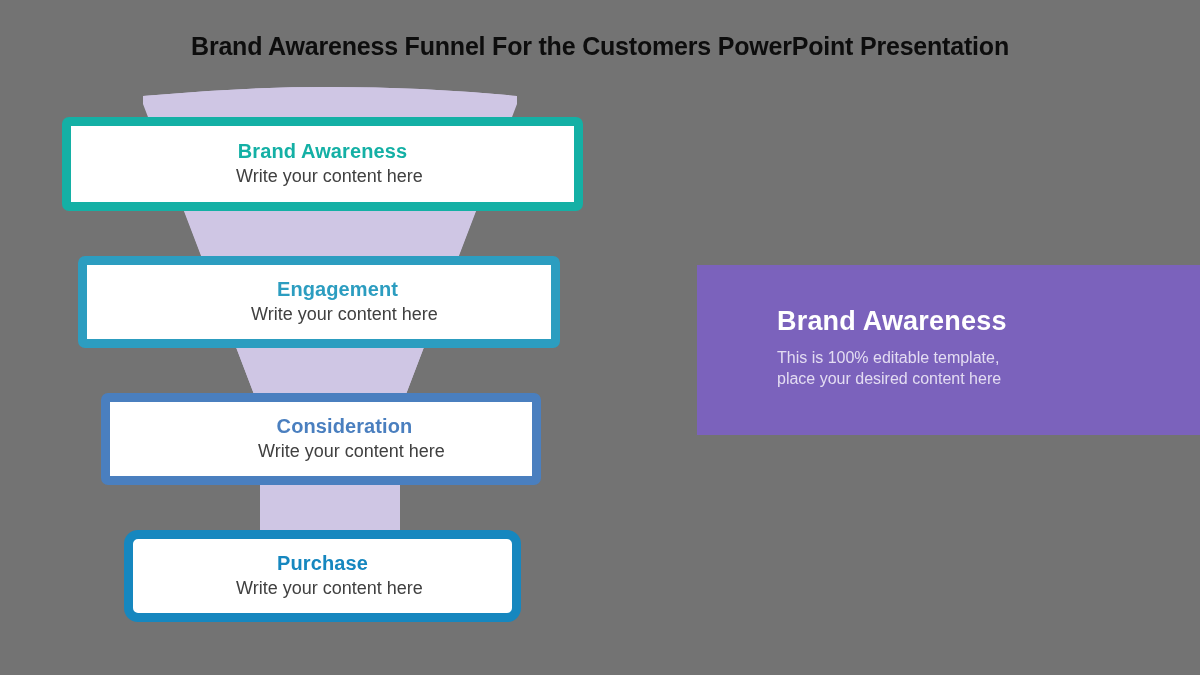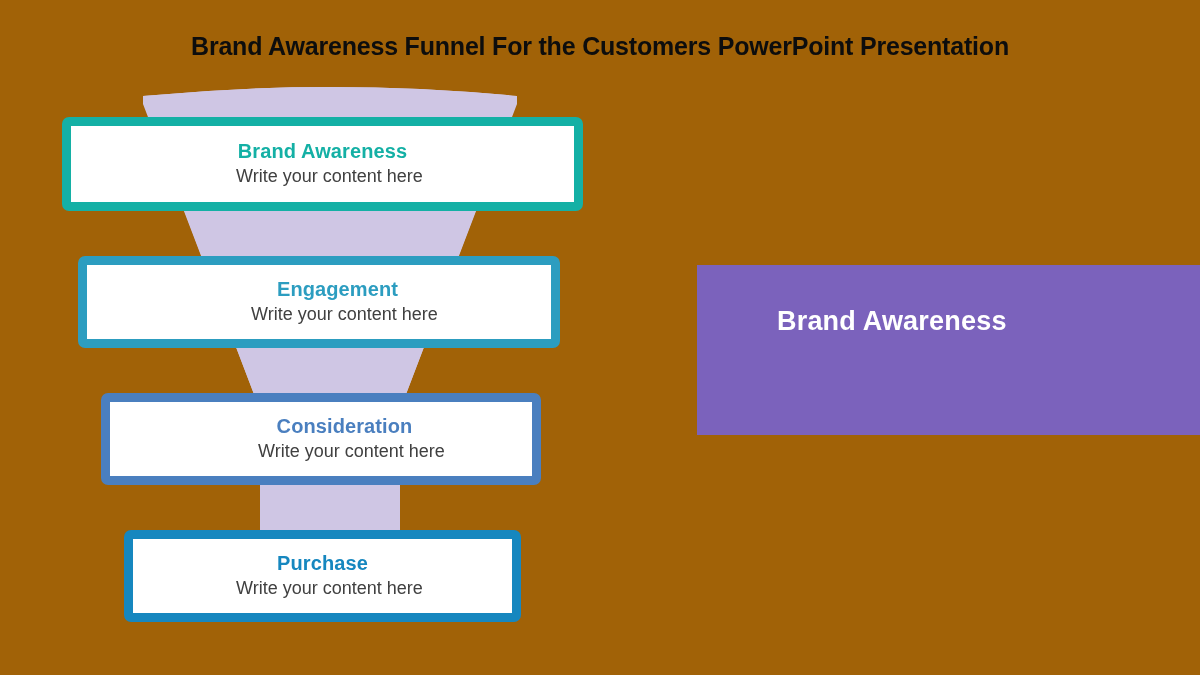--- a/index.html
+++ b/index.html
@@ -105,21 +105,21 @@
     margin-top: 10px;
     font-size: 16px;
     color: #e3dcf2;
     line-height: 1.35;
     white-space: pre-line;
   }
 </style>
 </head>
 <body>
 
-<div id="slide" style="background: #a16207;">
+<div id="slide" style="background: #737373;">
 
   <div id="slide-title">Brand Awareness Funnel For the Customers PowerPoint Presentation</div>
 
   <svg id="funnel-shape" viewBox="0 0 460 450" preserveAspectRatio="none">
     <path d="M 43 16
              Q 230 -2 417 16
              L 417 22
              L 300 330
              L 300 450
              L 238 450
@@ -143,22 +143,24 @@
   <div class="funnel-stage" id="stage-1" style="border-color: rgb(44, 157, 192); padding-left: 37px;">
     <div class="stage-title" style="color: rgb(44, 157, 192);">Engagement</div>
     <div class="stage-desc">Write your content here</div>
   </div>
 
   <div class="funnel-stage" id="stage-2" style="border-color: rgb(74, 127, 191); padding-left: 47px;">
     <div class="stage-title" style="color: rgb(74, 127, 191);">Consideration</div>
     <div class="stage-desc">Write your content here</div>
   </div>
 
-  <div class="funnel-stage" id="stage-3" style="border-color: rgb(22, 135, 191);">
+  <div class="funnel-stage" id="stage-3" style="border-color: rgb(22, 135, 191); border-radius: 14px;">
     <div class="stage-title" style="color: rgb(22, 135, 191);">Purchase</div>
     <div class="stage-desc">Write your content here</div>
   </div>
 
   <div id="callout-panel" style="background: rgb(123, 98, 188);">
     <div id="callout-title" style="color: rgb(255, 255, 255);">Brand Awareness</div>
+    <div id="callout-body" style="color: rgb(227, 220, 242);">This is 100% editable template,
+place your desired content here</div>
   </div>
 
 </div>
 
 </body></html>

